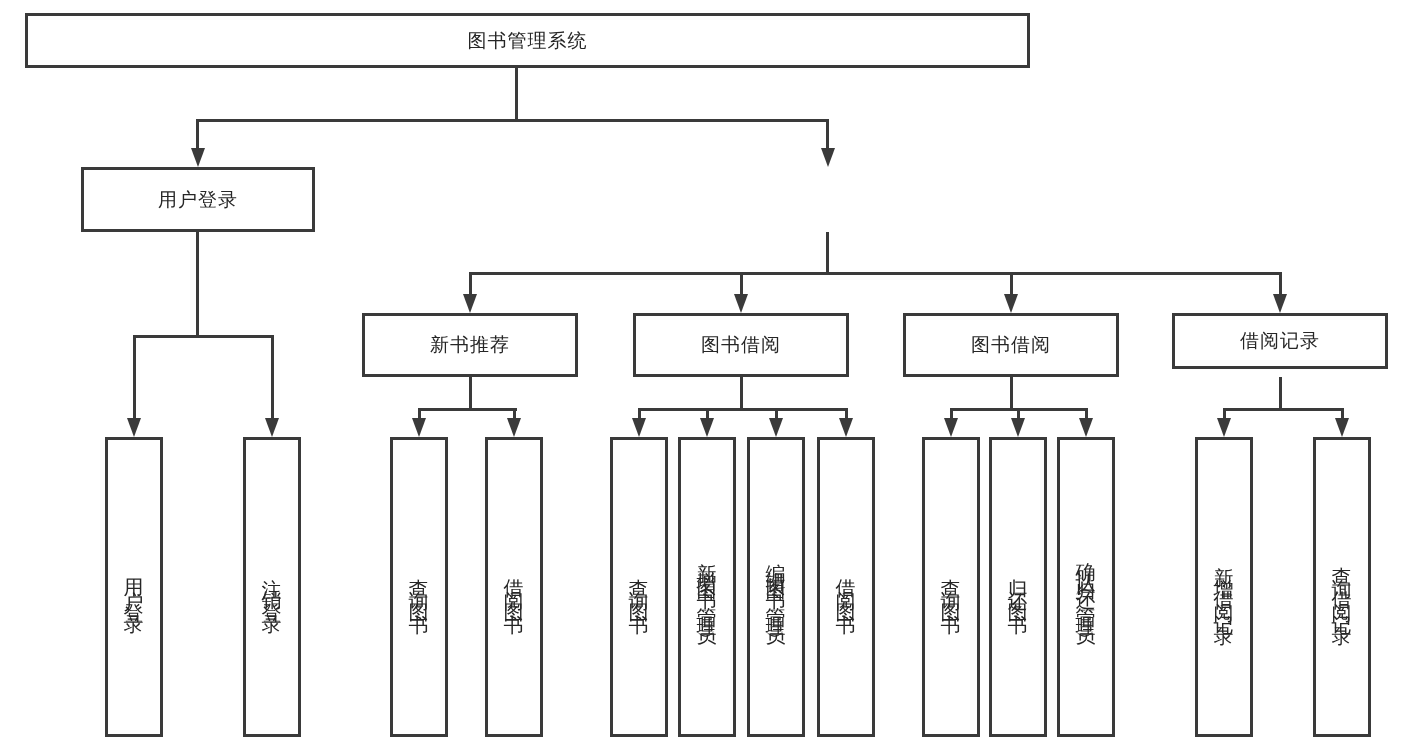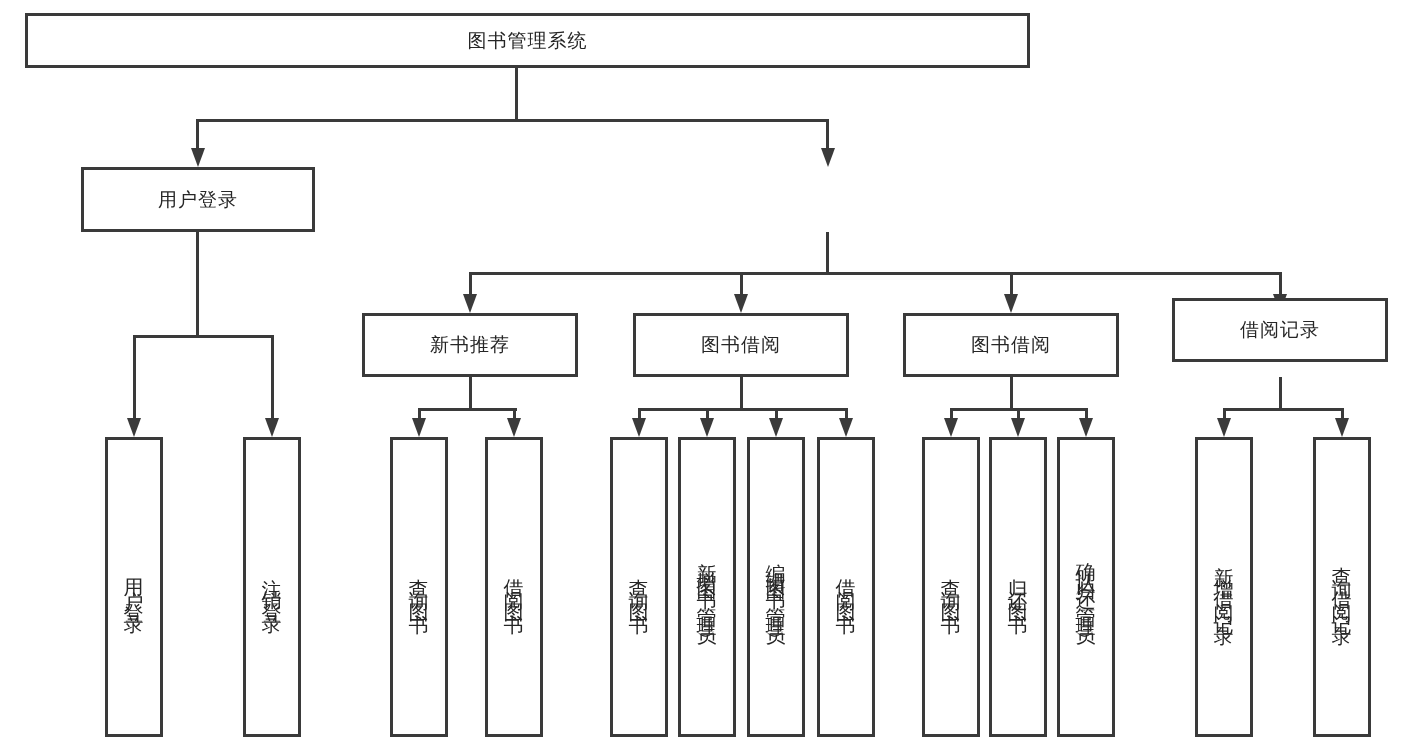--- a/index.html
+++ b/index.html
@@ -61,21 +61,21 @@
 
   <div class="box" style="left:362px;top:313px;width:216px;height:64px;">
     <span class="hlabel">新书推荐</span>
   </div>
   <div class="box" style="left:633px;top:313px;width:216px;height:64px;">
     <span class="hlabel">图书借阅</span>
   </div>
   <div class="box" style="left:903px;top:313px;width:216px;height:64px;">
     <span class="hlabel">图书借阅</span>
   </div>
-  <div class="box" style="left:1172px;top:298px;width:216px;height:64px;">
+  <div class="box" style="left:1172px;top:313px;width:216px;height:56px;">
     <span class="hlabel">借阅记录</span>
   </div>
 
   <div class="line" style="left:196px;top:232px;width:3px;height:103px;"></div>
   <div class="line" style="left:133px;top:335px;width:141px;height:3px;"></div>
   <div class="line" style="left:133px;top:335px;width:3px;height:85px;"></div>
   <div class="arw" style="left:127px;top:418px;"></div>
   <div class="line" style="left:271px;top:335px;width:3px;height:85px;"></div>
   <div class="arw" style="left:265px;top:418px;"></div>
 

